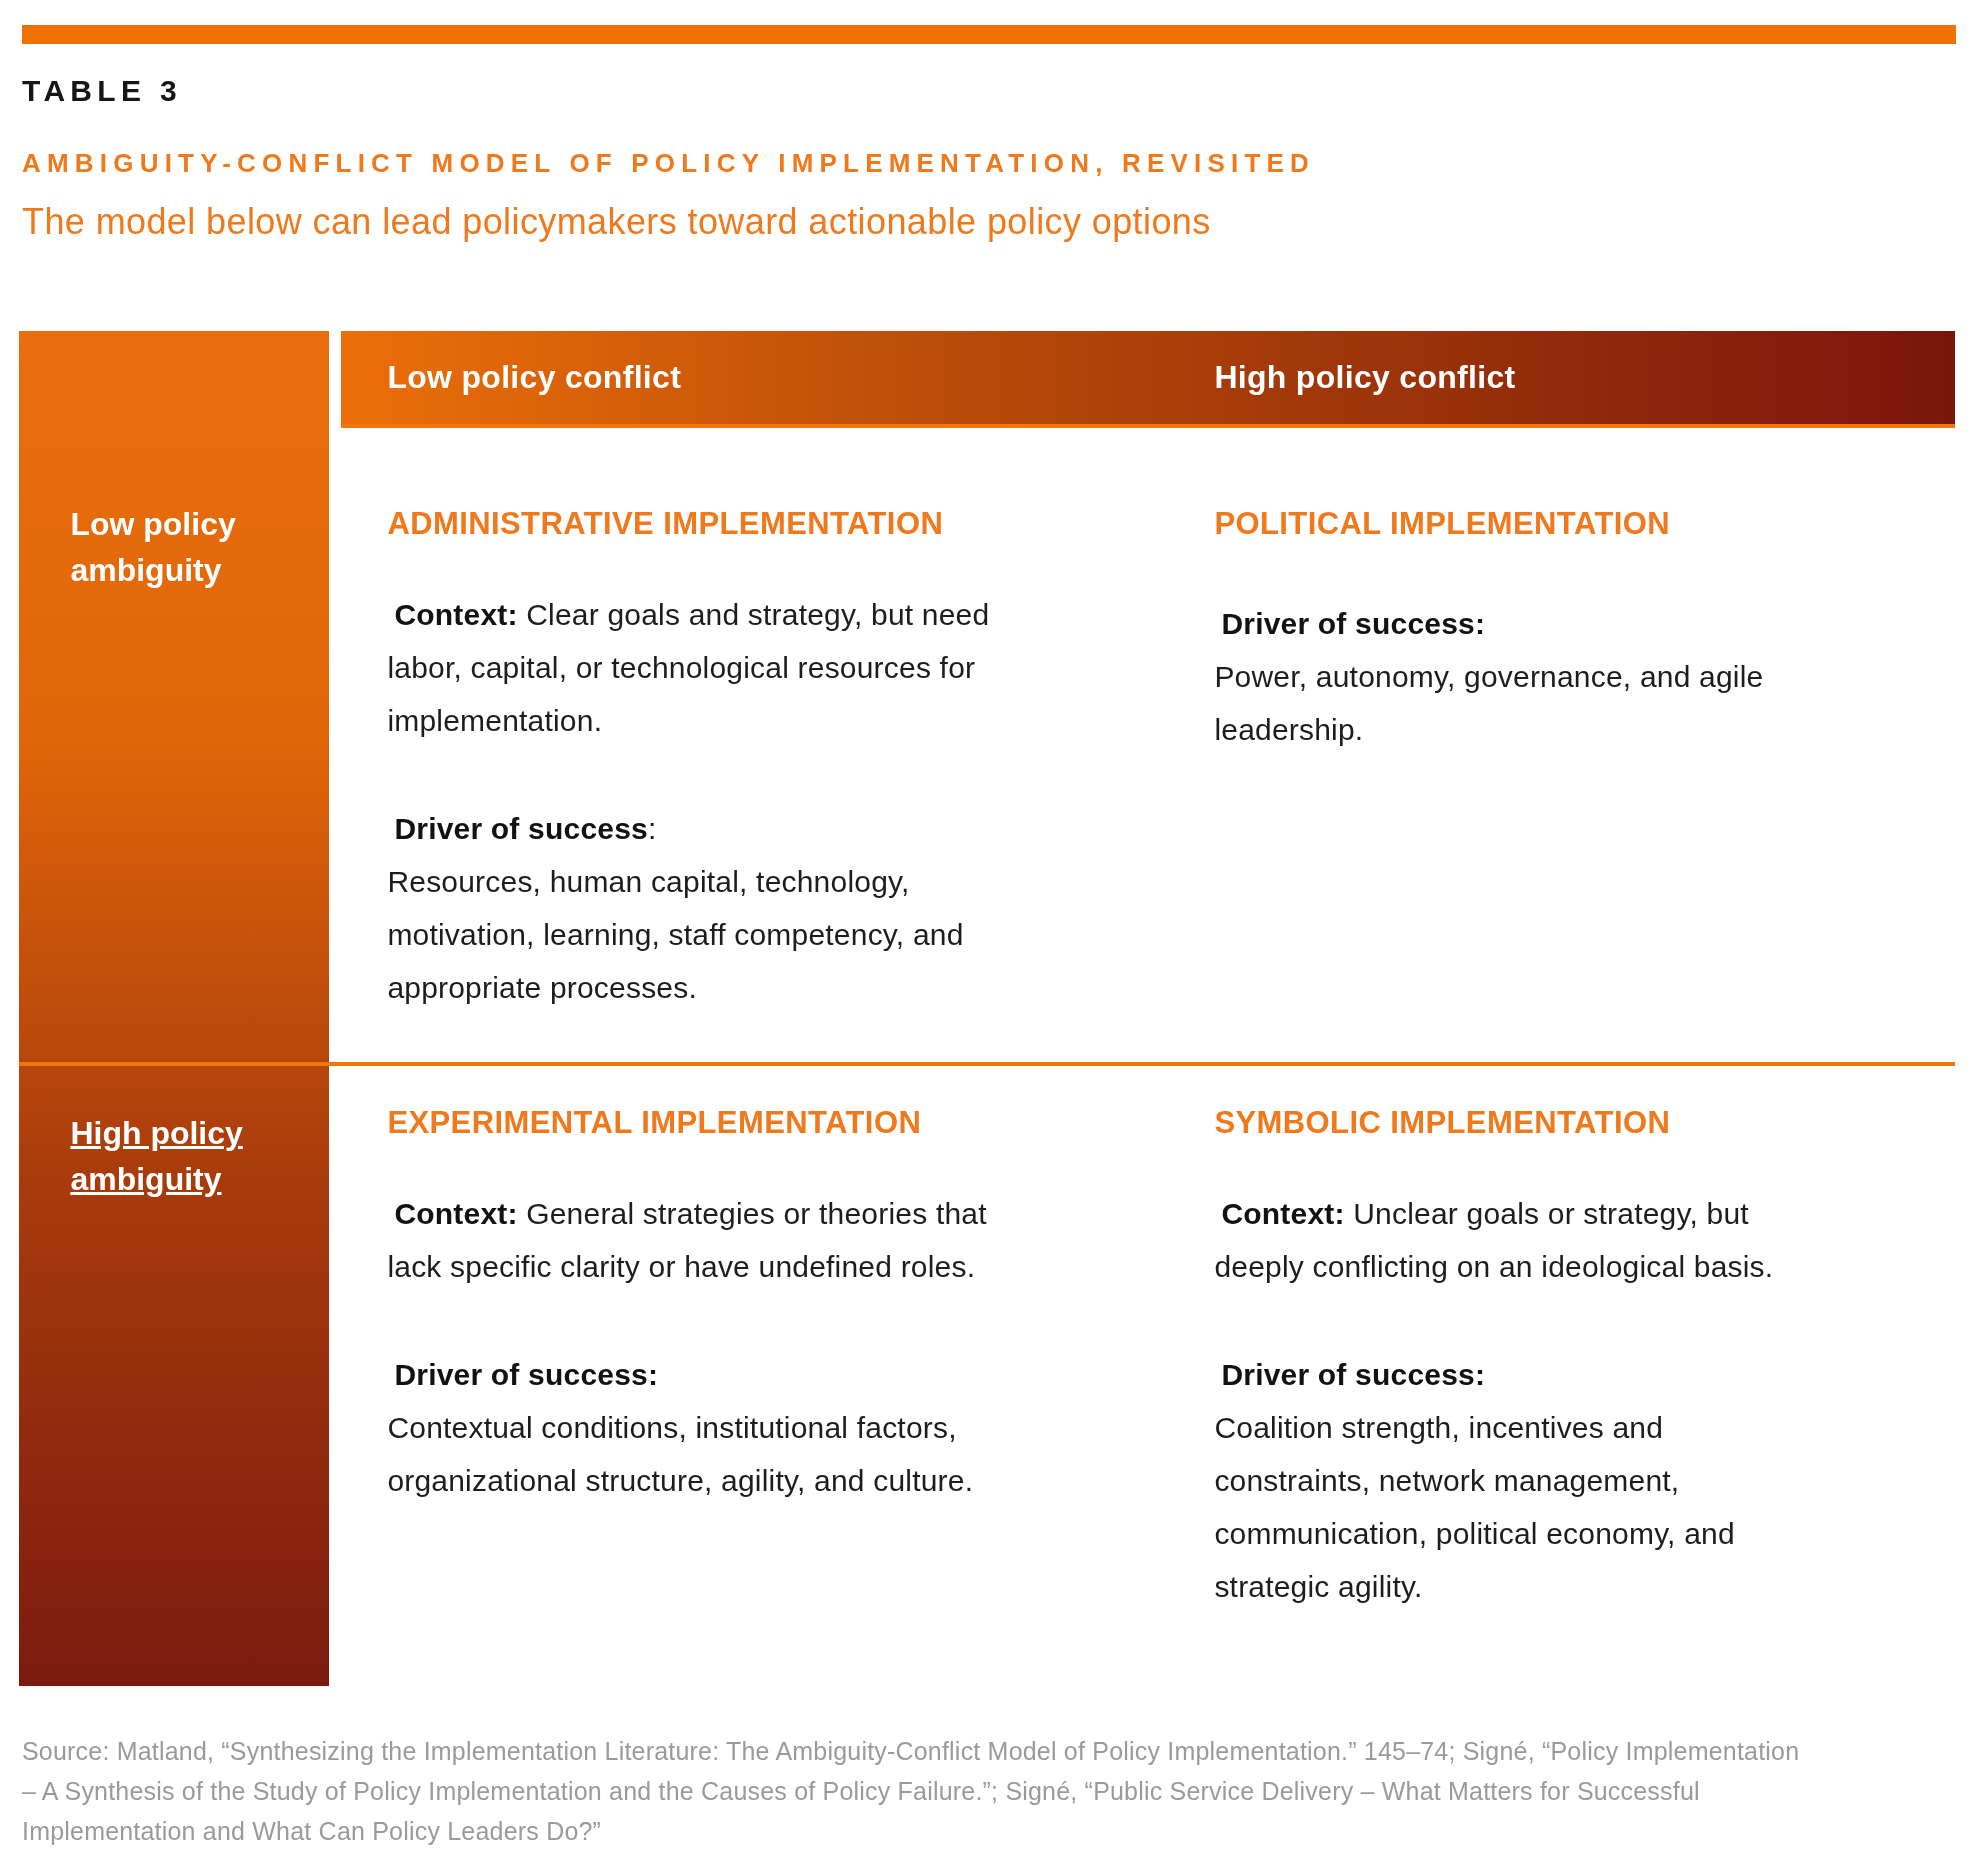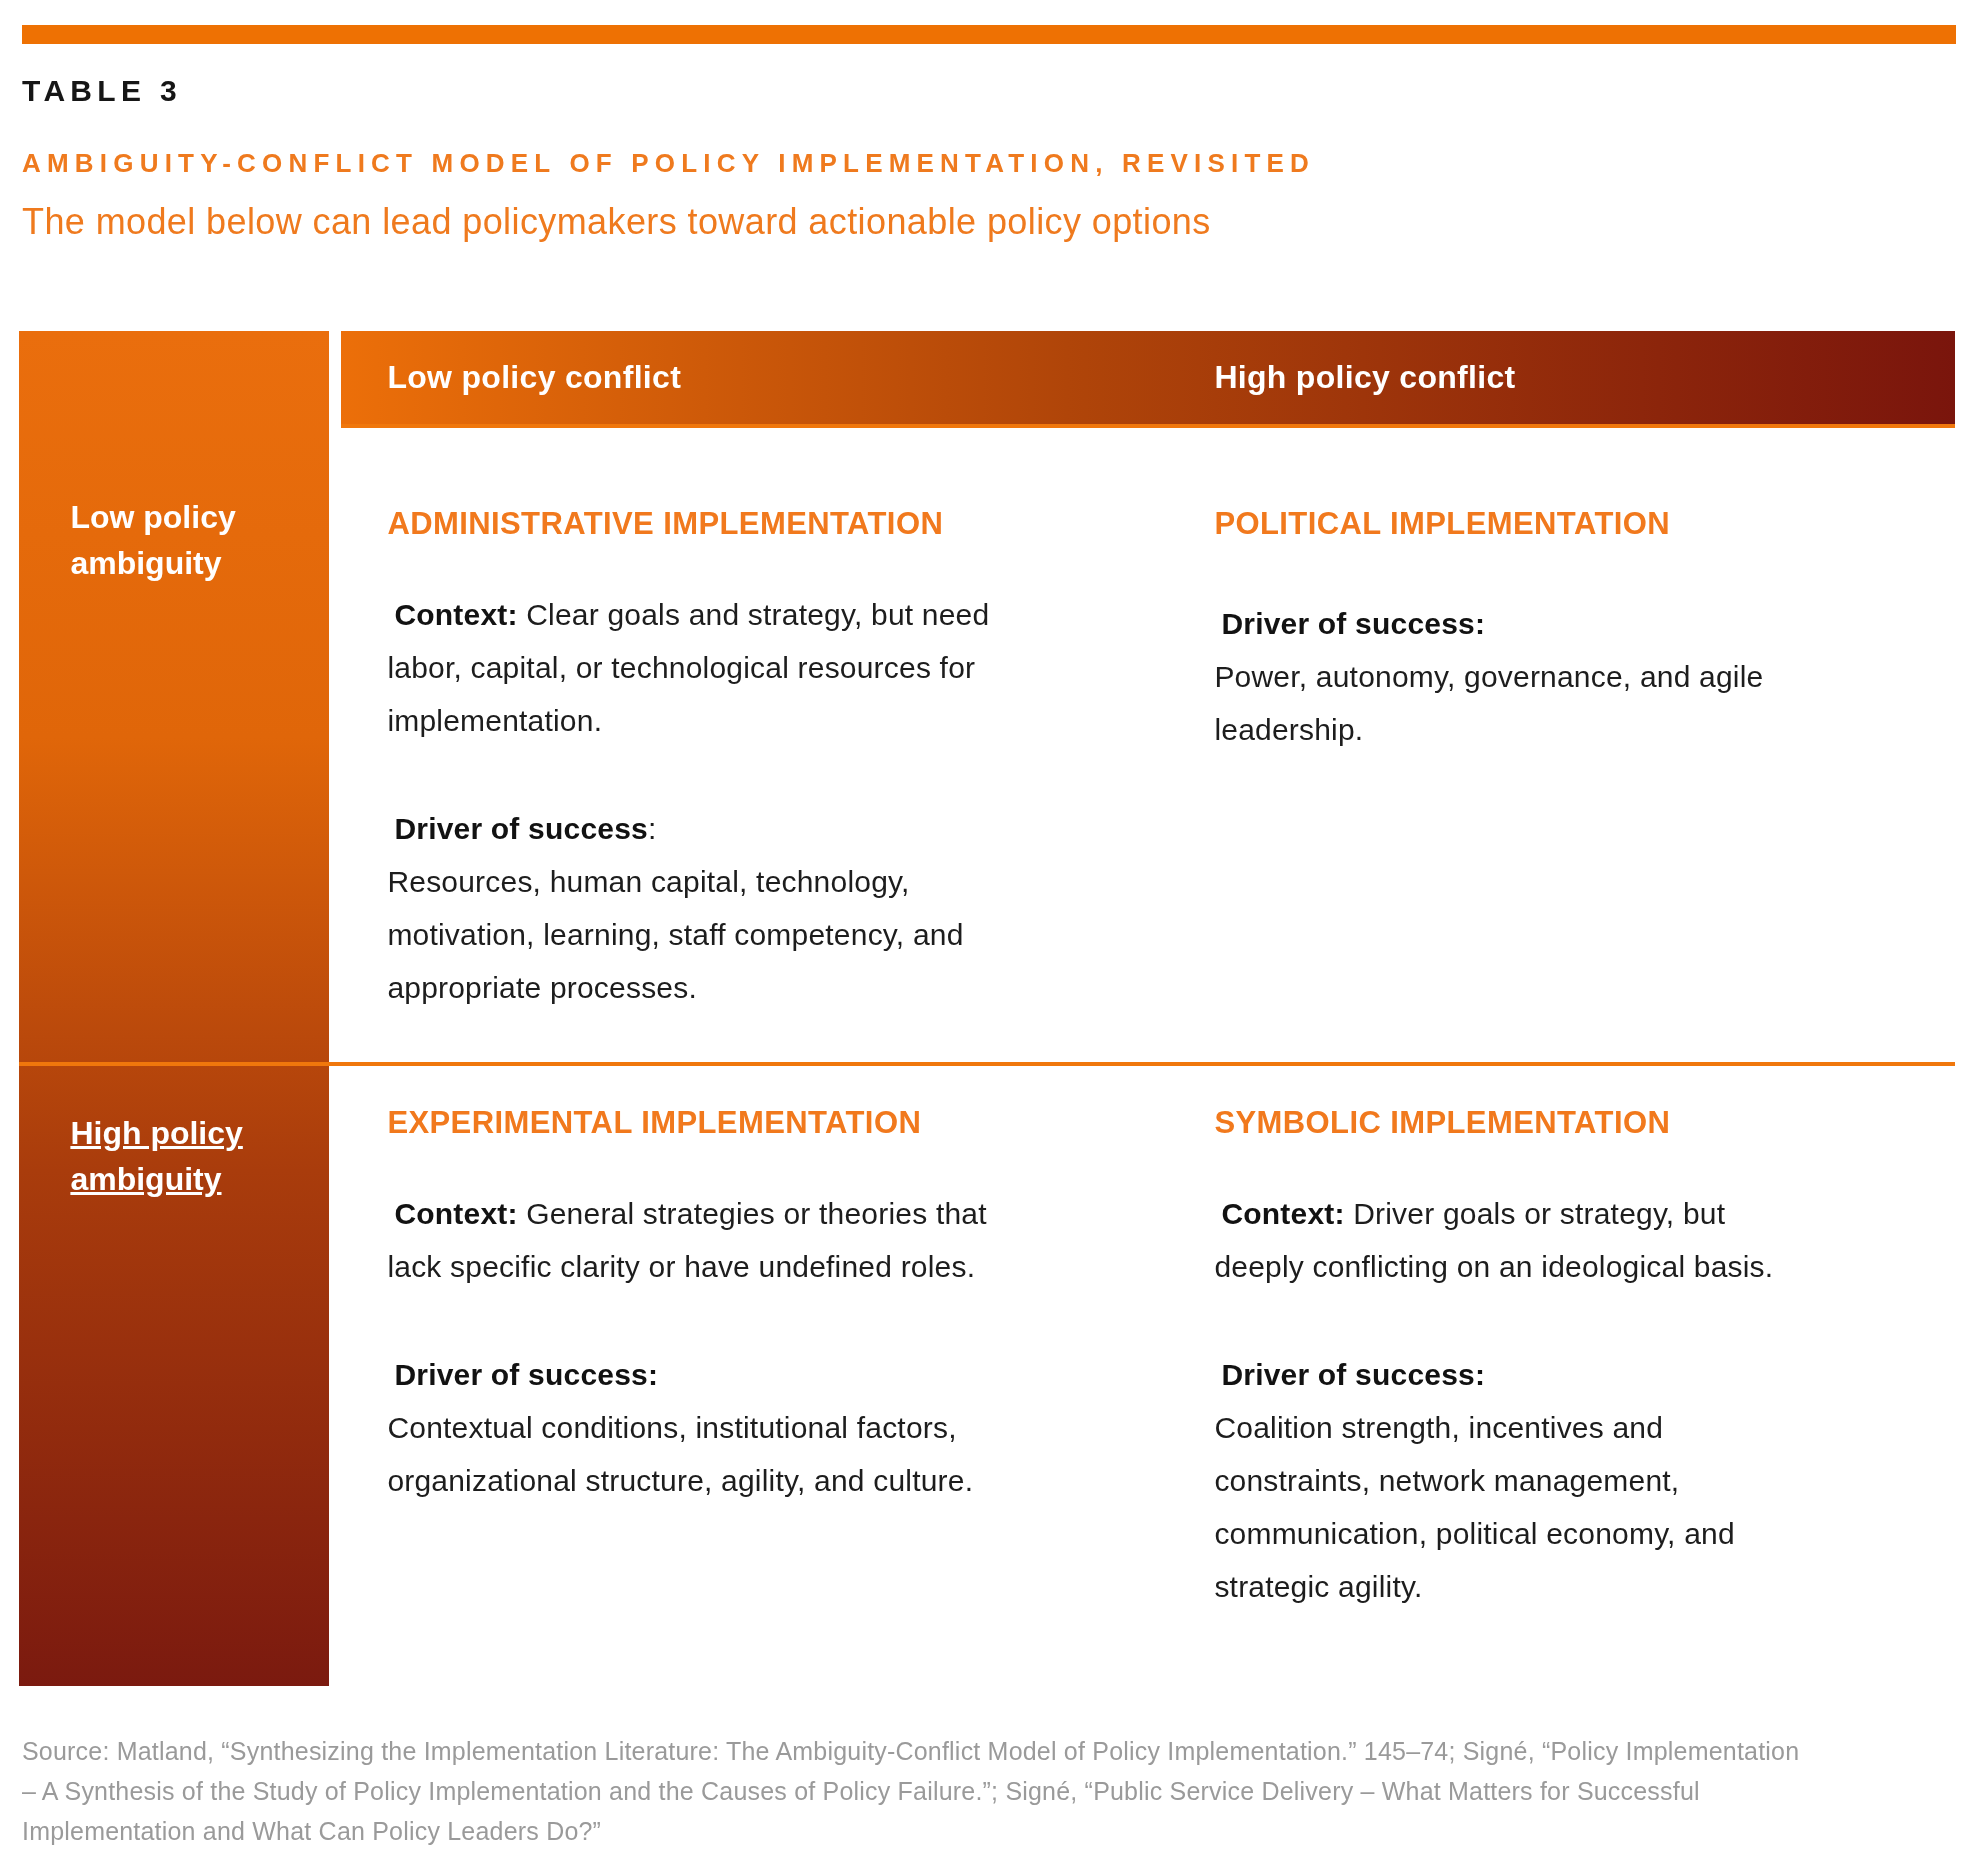--- a/index.html
+++ b/index.html
@@ -12,21 +12,21 @@
   .kicker{position:absolute;left:22px;top:74px;font-size:30px;font-weight:bold;letter-spacing:5.3px;color:#161616;}
   .title{position:absolute;left:22px;top:148px;font-size:26px;font-weight:bold;letter-spacing:6.2px;color:#EF7A1E;white-space:nowrap;}
   .subtitle{position:absolute;left:22px;top:201px;font-size:36px;color:#EF7A1E;white-space:nowrap;letter-spacing:0.4px;}
 
   .tablewrap{position:absolute;left:19.4px;top:331px;width:1936px;height:1355px;}
   .leftcol{
     position:absolute;left:0;top:0;width:310px;height:100%;
     background:linear-gradient(180deg,#EA6E0D 0%,#E06609 30%,#A93C0C 62%,#7B1A0F 100%);
   }
   .rowlabel{position:absolute;left:51px;color:#ffffff;font-weight:bold;font-size:32px;line-height:46px;white-space:pre-line;}
-  .rowlabel.r1{top:163px;}
+  .rowlabel.r1{top:170px;}
   .rowlabel.r2{top:779px;text-decoration:underline;}
 
   .main{position:absolute;left:322px;top:0;width:1614px;height:100%;}
   .colheader{
     display:flex;height:93px;align-items:center;
     background:linear-gradient(90deg,#EC6F09 0%,#B04509 45%,#7A150C 100%);
   }
   .colheader .hc1{width:873px;padding-left:46px;box-sizing:border-box;}
   .colheader .hc2{width:741px;}
   .colheader .hlabel{color:#ffffff;font-weight:bold;font-size:32px;letter-spacing:0.3px;}
@@ -102,21 +102,21 @@
     <div class="brow r2">
       <div class="cell cellA">
         <h3>EXPERIMENTAL IMPLEMENTATION</h3>
         <p class="para"><strong>Context:</strong><span> General strategies or theories that
 lack specific clarity or have undefined roles.</span></p>
         <p class="para driver"><span><strong>Driver of success:</strong><span></span></span><span class="driver-text">Contextual conditions, institutional factors,
 organizational structure, agility, and culture.</span></p>
       </div>
       <div class="cell cellB">
         <h3>SYMBOLIC IMPLEMENTATION</h3>
-        <p class="para"><strong>Context:</strong><span> Driver goals or strategy, but
+        <p class="para"><strong>Context:</strong><span> Unclear goals or strategy, but
 deeply conflicting on an ideological basis.</span></p>
         <p class="para driver"><span><strong>Driver of success:</strong><span></span></span><span class="driver-text">Coalition strength, incentives and
 constraints, network management,
 communication, political economy, and
 strategic agility.</span></p>
       </div>
     </div>
 
     <div class="rowdivider" style="left:-322px;width:1936px;"></div>
   </div>

